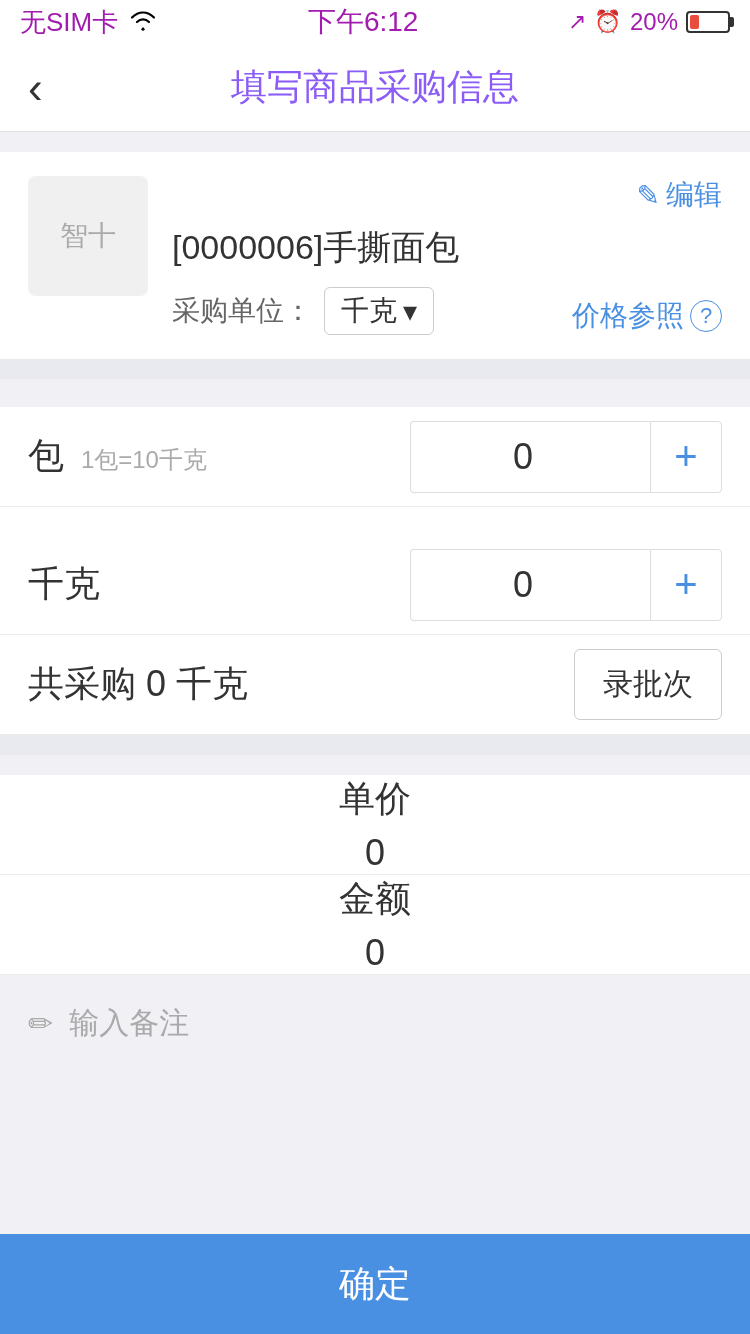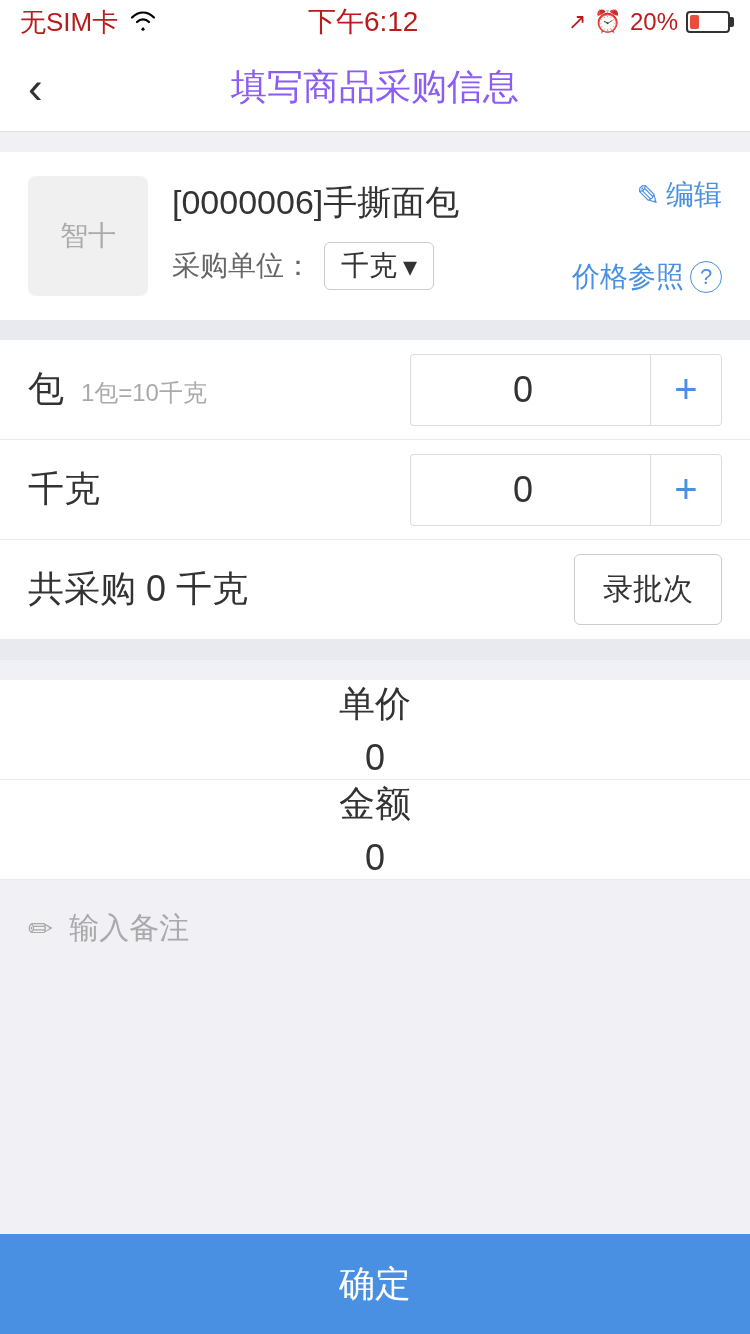--- a/index.html
+++ b/index.html
@@ -15,21 +15,21 @@
 
     
     .status-bar {
       height: 44px;
       background: #fff;
       display: flex;
       align-items: center;
       justify-content: space-between;
       padding: 0 20px;
       font-size: 26px;
-      color: #b91c1c;
+      color: #a21caf;
     }
     .status-bar-left {
       display: flex;
       align-items: center;
       gap: 10px;
     }
     .status-bar-right {
       display: flex;
       align-items: center;
       gap: 8px;
@@ -115,20 +115,21 @@
     }
     .product-img-text {
       font-size: 28px;
       color: #aaa;
       text-align: center;
       line-height: 1.2;
     }
     .product-info {
       flex: 1;
       padding-top: 4px;
+      margin-top: 45px;
     }
     .product-name {
       font-size: 34px;
       color: #333;
       font-weight: 500;
       margin-bottom: 16px;
     }
     .product-unit-row {
       display: flex;
       align-items: center;
@@ -177,20 +178,21 @@
     .input-section {
       background: #fff;
     }
     .input-row {
       display: flex;
       align-items: center;
       justify-content: space-between;
       padding: 0 28px;
       height: 100px;
       border-bottom: 1px solid #ebebeb;
+      margin-top: 28px;
     }
     .input-row-label {
       font-size: 36px;
       color: #333;
     }
     .input-row-sub {
       font-size: 24px;
       color: #aaa;
       margin-left: 8px;
     }

